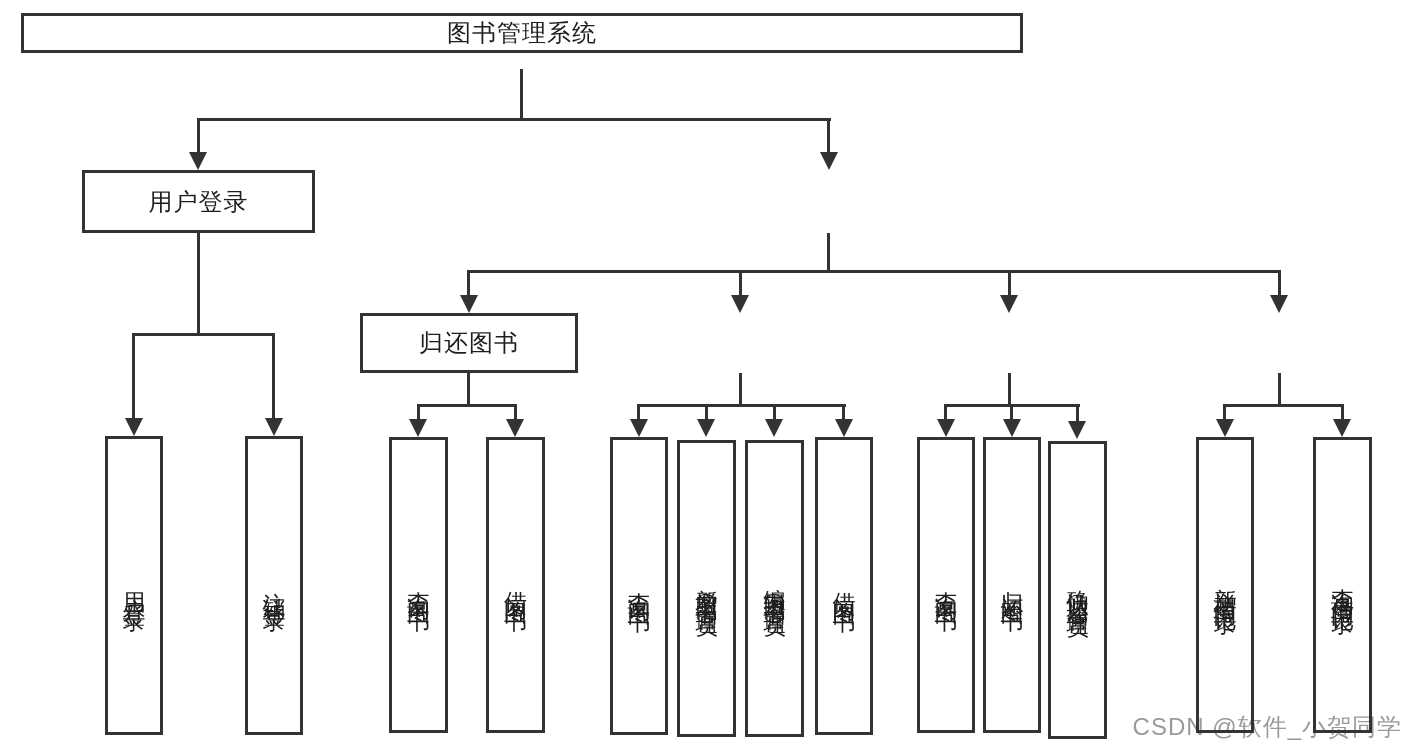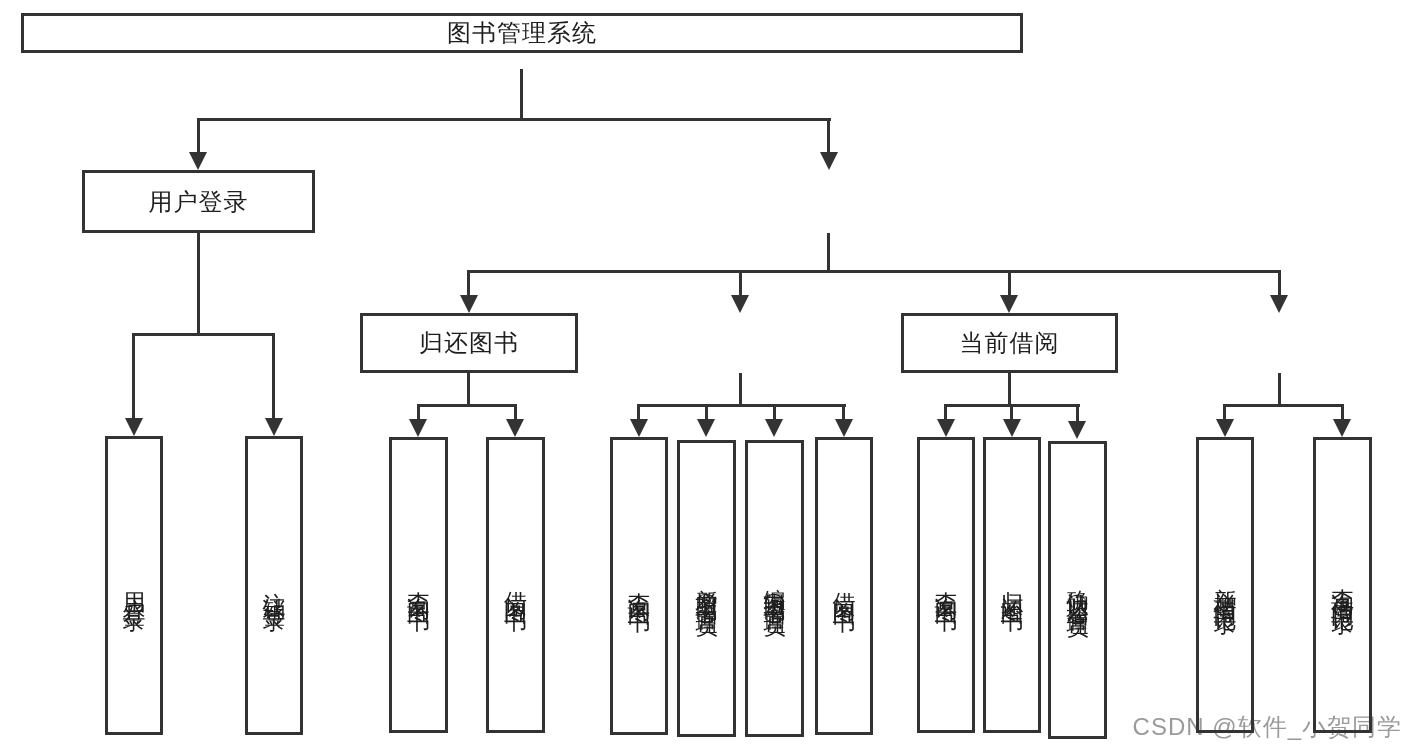--- a/index.html
+++ b/index.html
@@ -100,23 +100,20 @@
   <div class="vl" style="left:739px; top:270px; height:28px;"></div>
   <div class="arr" style="left:731px; top:295px;"></div>
   <div class="vl" style="left:1008px; top:270px; height:28px;"></div>
   <div class="arr" style="left:1000px; top:295px;"></div>
   <div class="vl" style="left:1278px; top:270px; height:28px;"></div>
   <div class="arr" style="left:1270px; top:295px;"></div>
 
   <div class="box" style="left:360px; top:313px; width:218px; height:60px;">
     <span>归还图书</span>
   </div>
-  <div class="box" style="left:901px; top:313px; width:217px; height:60px;">
-    <span>当前借阅</span>
-  </div>
 
   <div class="vl" style="left:467px; top:373px; height:34px;"></div>
   <div class="hl" style="left:417px; top:404px; width:100px;"></div>
   <div class="vl" style="left:417px; top:404px; height:17px;"></div>
   <div class="arr" style="left:409px; top:419px;"></div>
   <div class="vl" style="left:514px; top:404px; height:17px;"></div>
   <div class="arr" style="left:506px; top:419px;"></div>
 
   <div class="vl" style="left:739px; top:373px; height:34px;"></div>
   <div class="hl" style="left:637px; top:404px; width:209px;"></div>

